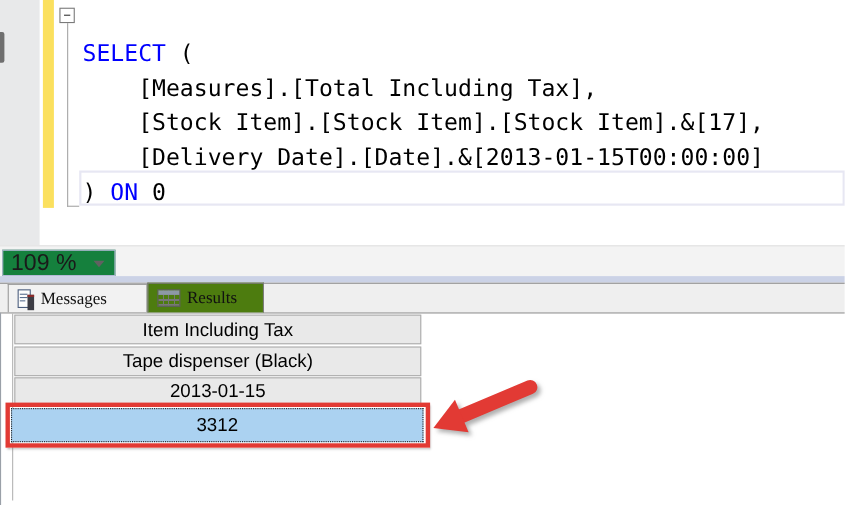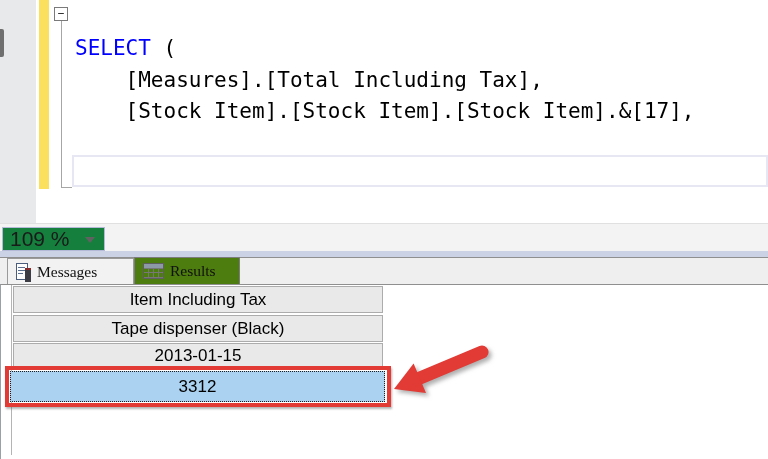--- a/index.html
+++ b/index.html
@@ -84,20 +84,22 @@
   <div class="abs change-bar"></div>
   <div class="abs collapse-box">−</div>
   <div class="abs outline-line"></div>
   <div class="abs outline-tick"></div>
   <div class="abs current-line-box"></div>
 
   <div class="abs code">
     <div class="code-line"><span class="kw">SELECT</span><span> (</span></div>
     <div class="code-line"><span>    [Measures].[Total Including Tax],</span></div>
     <div class="code-line"><span>    [Stock Item].[Stock Item].[Stock Item].&amp;[17],</span></div>
+    <div class="code-line"><span>    [Delivery Date].[Date].&amp;[2013-01-15T00:00:00]</span></div>
+    <div class="code-line"><span>) </span><span class="kw">ON</span><span> 0</span></div>
   </div>
 </div>
 
 <div class="abs zoom-strip"></div>
 <div class="abs zoom-dd">
   <span>109 %</span>
   <span class="zoom-dd-arrow"></span>
 </div>
 
 <div class="abs splitter"></div>

